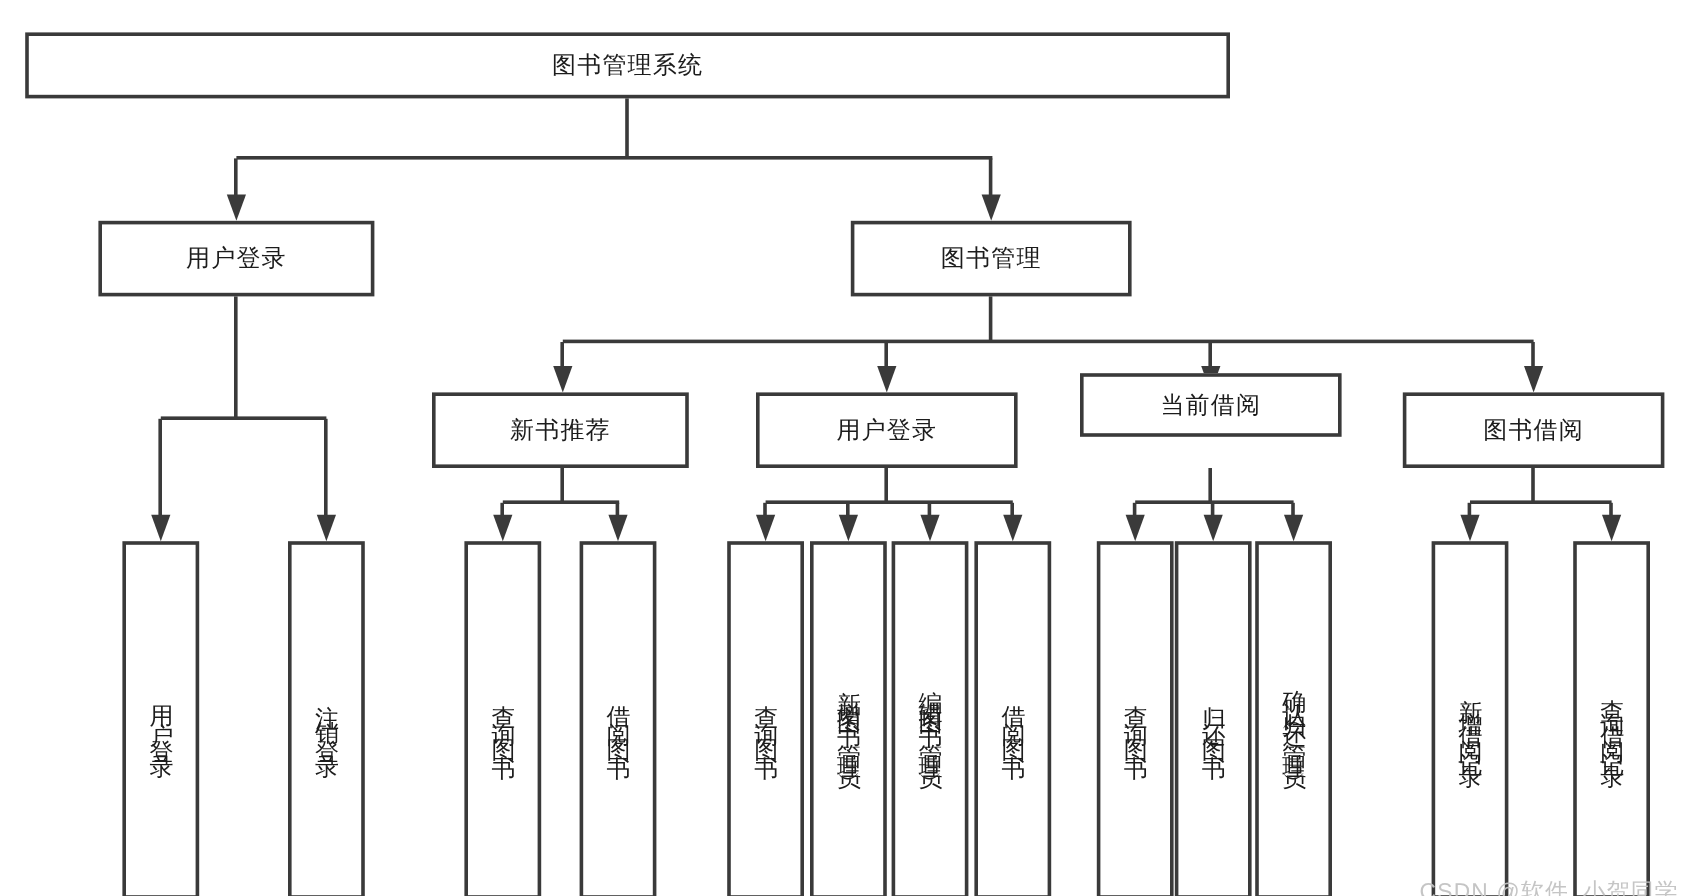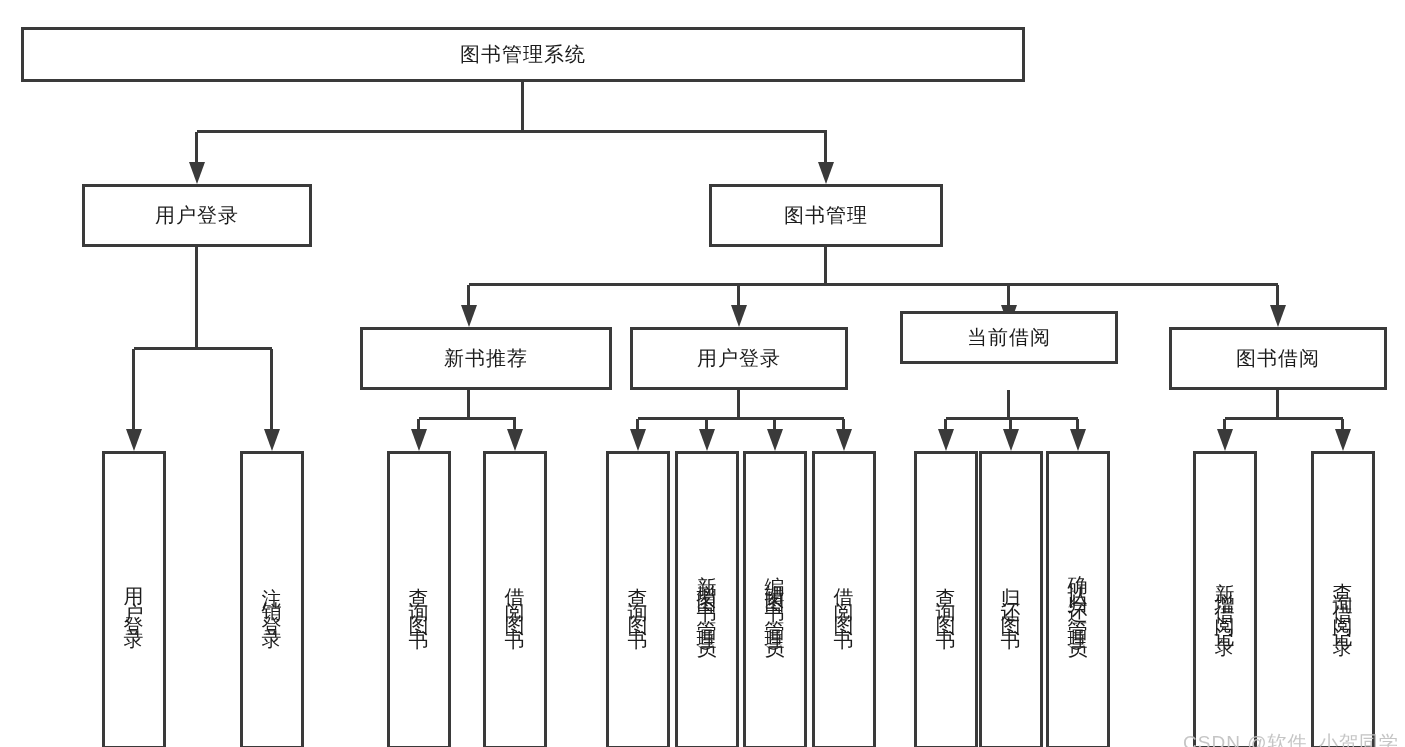--- a/index.html
+++ b/index.html
@@ -66,21 +66,21 @@
   <div class="hline" style="left:469px;top:269px;width:809px;"></div>
   <div class="vline" style="left:467px;top:271px;height:22px;"></div>
   <div class="arrow" style="left:461px;top:291px;"></div>
   <div class="vline" style="left:737px;top:271px;height:22px;"></div>
   <div class="arrow" style="left:731px;top:291px;"></div>
   <div class="vline" style="left:1007px;top:271px;height:22px;"></div>
   <div class="arrow" style="left:1001px;top:291px;"></div>
   <div class="vline" style="left:1276px;top:271px;height:22px;"></div>
   <div class="arrow" style="left:1270px;top:291px;"></div>
 
-  <div class="node" style="left:360px;top:313px;width:252px;height:63px;text-align:right;">
+  <div class="node" style="left:360px;top:313px;width:214px;height:63px;text-align:right;">
     <span>新书推荐</span>
   </div>
   <div class="node" style="left:630px;top:313px;width:218px;height:63px;">
     <span>用户登录</span>
   </div>
   <div class="node" style="left:900px;top:297px;width:218px;height:53px;">
     <span>当前借阅</span>
   </div>
   <div class="node" style="left:1169px;top:313px;width:218px;height:63px;">
     <span>图书借阅</span>

